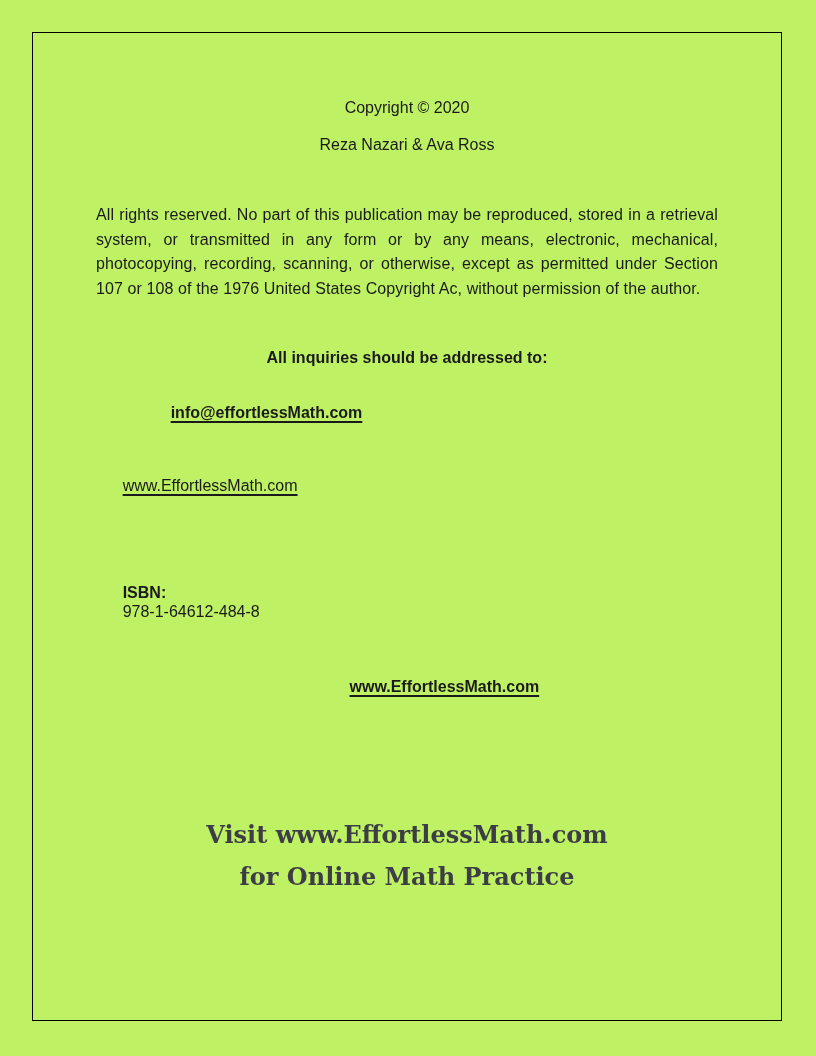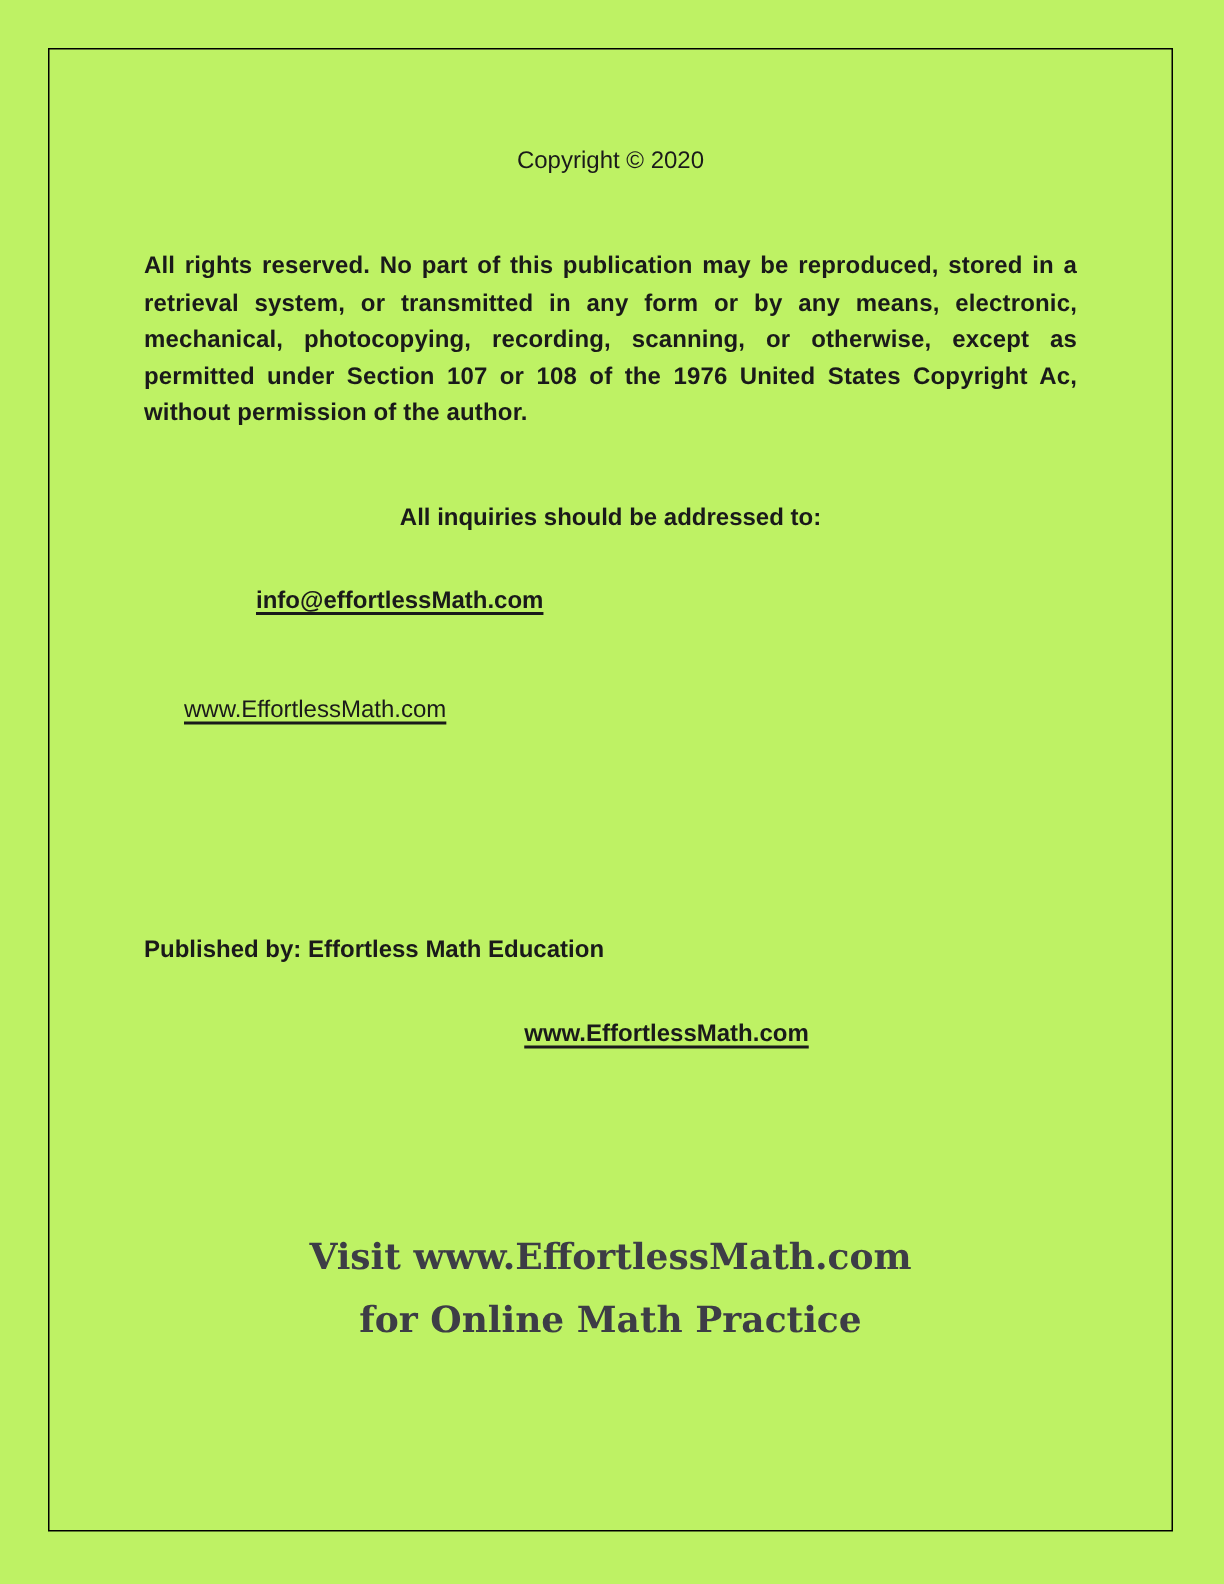--- a/index.html
+++ b/index.html
@@ -34,21 +34,21 @@
     white-space: pre-wrap;
   }
   .center { text-align: center; }
   .copyright-line   { margin-top: 65px; }
   .authors-line     { margin-top: 18px; }
   .rights-paragraph {
     margin-top: 49px;
     text-align: justify;
     text-justify: inter-word;
     line-height: 24.6px;
-    font-weight: 700;
+    font-weight: 400;
     letter-spacing: 0.1px;
   }
   .inquiries-label  { margin-top: 47px; font-weight: 700; text-align: center; }
   .email-line       { margin-top: 17px; }
   .website-line     { margin-top: 16px; }
   .isbn-line        { margin-top: 50px; }
   .isbn-label       { font-weight: 700; }
   .published-line   { margin-top: 122px; font-weight: 700; }
   .pub-website-line { margin-top: 18px; text-align: center; }
   a.doc-link {
@@ -70,35 +70,39 @@
   .footer-line2 { margin-top: 10px; }
 </style>
 </head>
 <body>
 
 <div class="page">
   <div class="page-border">
 
     <div class="t center copyright-line">Copyright © 2020</div>
 
+    <div class="t center authors-line">Reza Nazari &amp; Ava Ross</div>
 
     <div class="t rights-paragraph">All rights reserved. No part of this publication may be reproduced, stored in a retrieval system, or transmitted in any form or by any means, electronic, mechanical, photocopying, recording, scanning, or otherwise, except as permitted under Section 107 or 108 of the 1976 United States Copyright Ac, without permission of the author.</div>
 
     <div class="t inquiries-label">All inquiries should be addressed to:</div>
 
     <div class="t email-line">
       <a href="#" class="doc-link link-bold">info@effortlessMath.com</a>
     </div>
 
     <div class="t website-line">
       <a href="#" class="doc-link">www.EffortlessMath.com</a>
     </div>
 
+    <div class="t isbn-line">
+      <span class="isbn-label">ISBN:</span>
+      <span>978-1-64612-484-8</span>
+    </div>
 
-    <div class="t published-line">Published by: Effortless Math Education</div>
 
     <div class="t pub-website-line">
       <a href="#" class="doc-link link-bold">www.EffortlessMath.com</a>
     </div>
 
     <div class="footer-promo">Visit www.EffortlessMath.com</div>
 
     <div class="footer-promo footer-line2">for Online Math Practice</div>
 
   </div>

